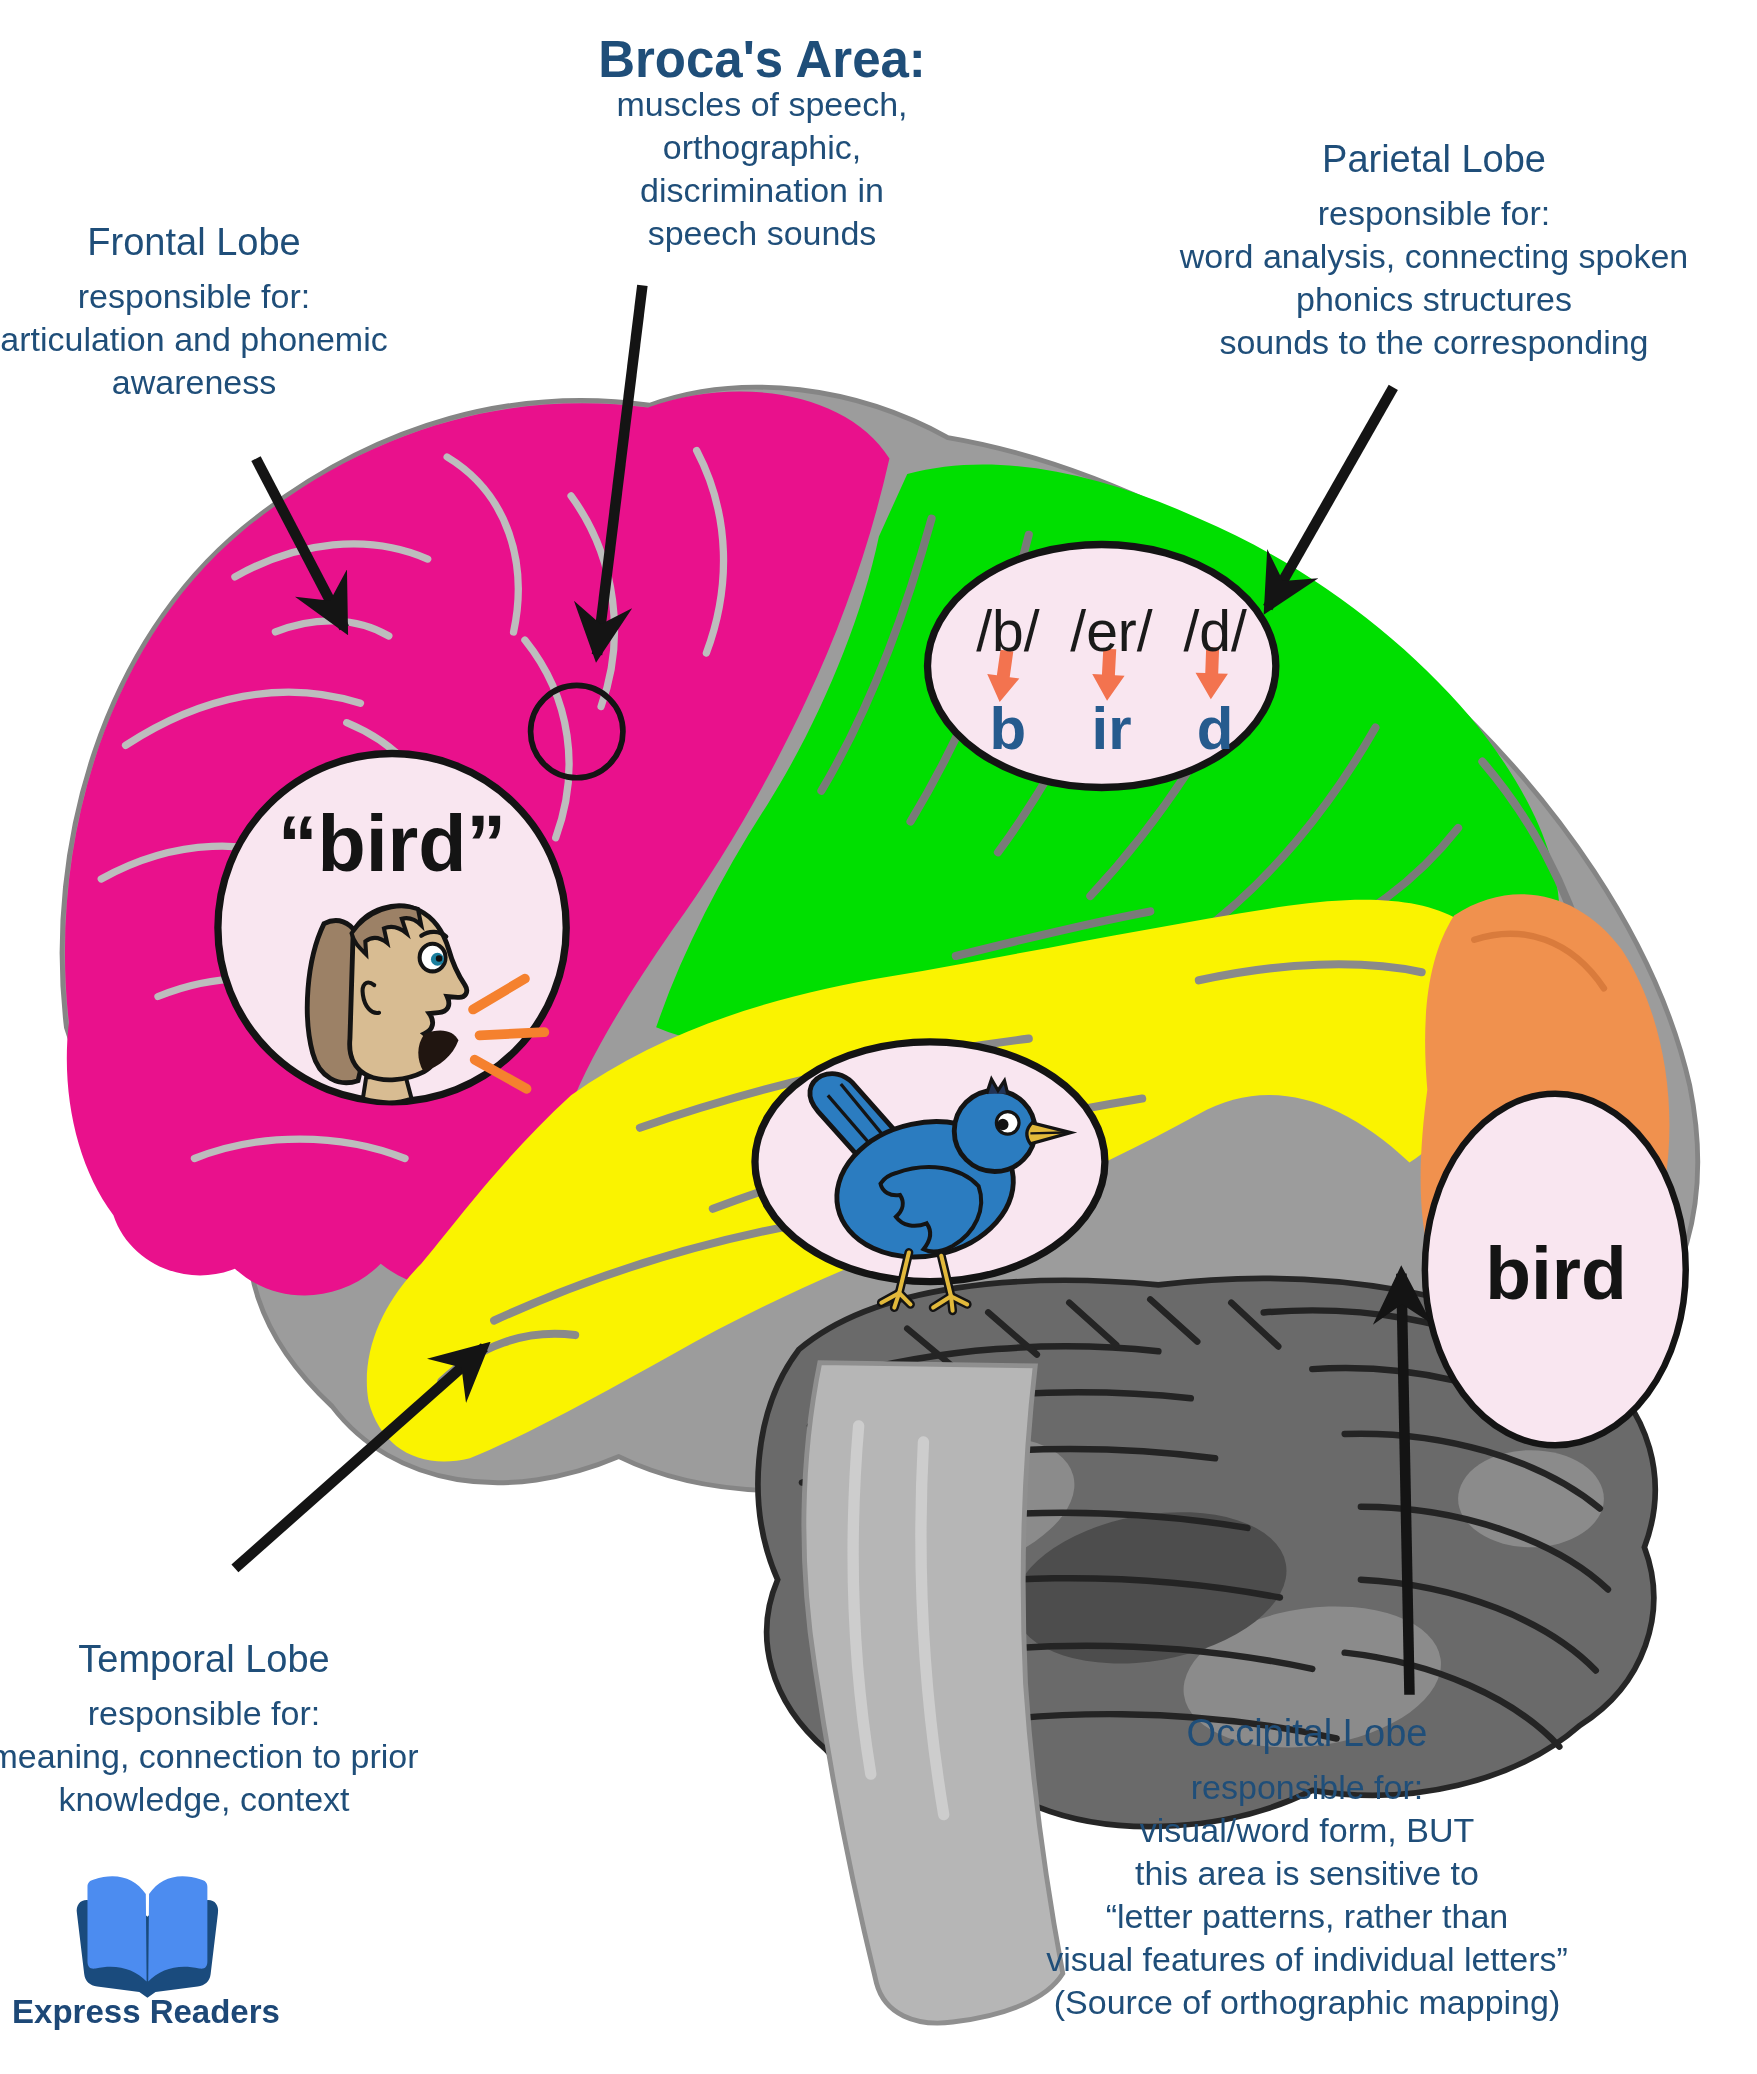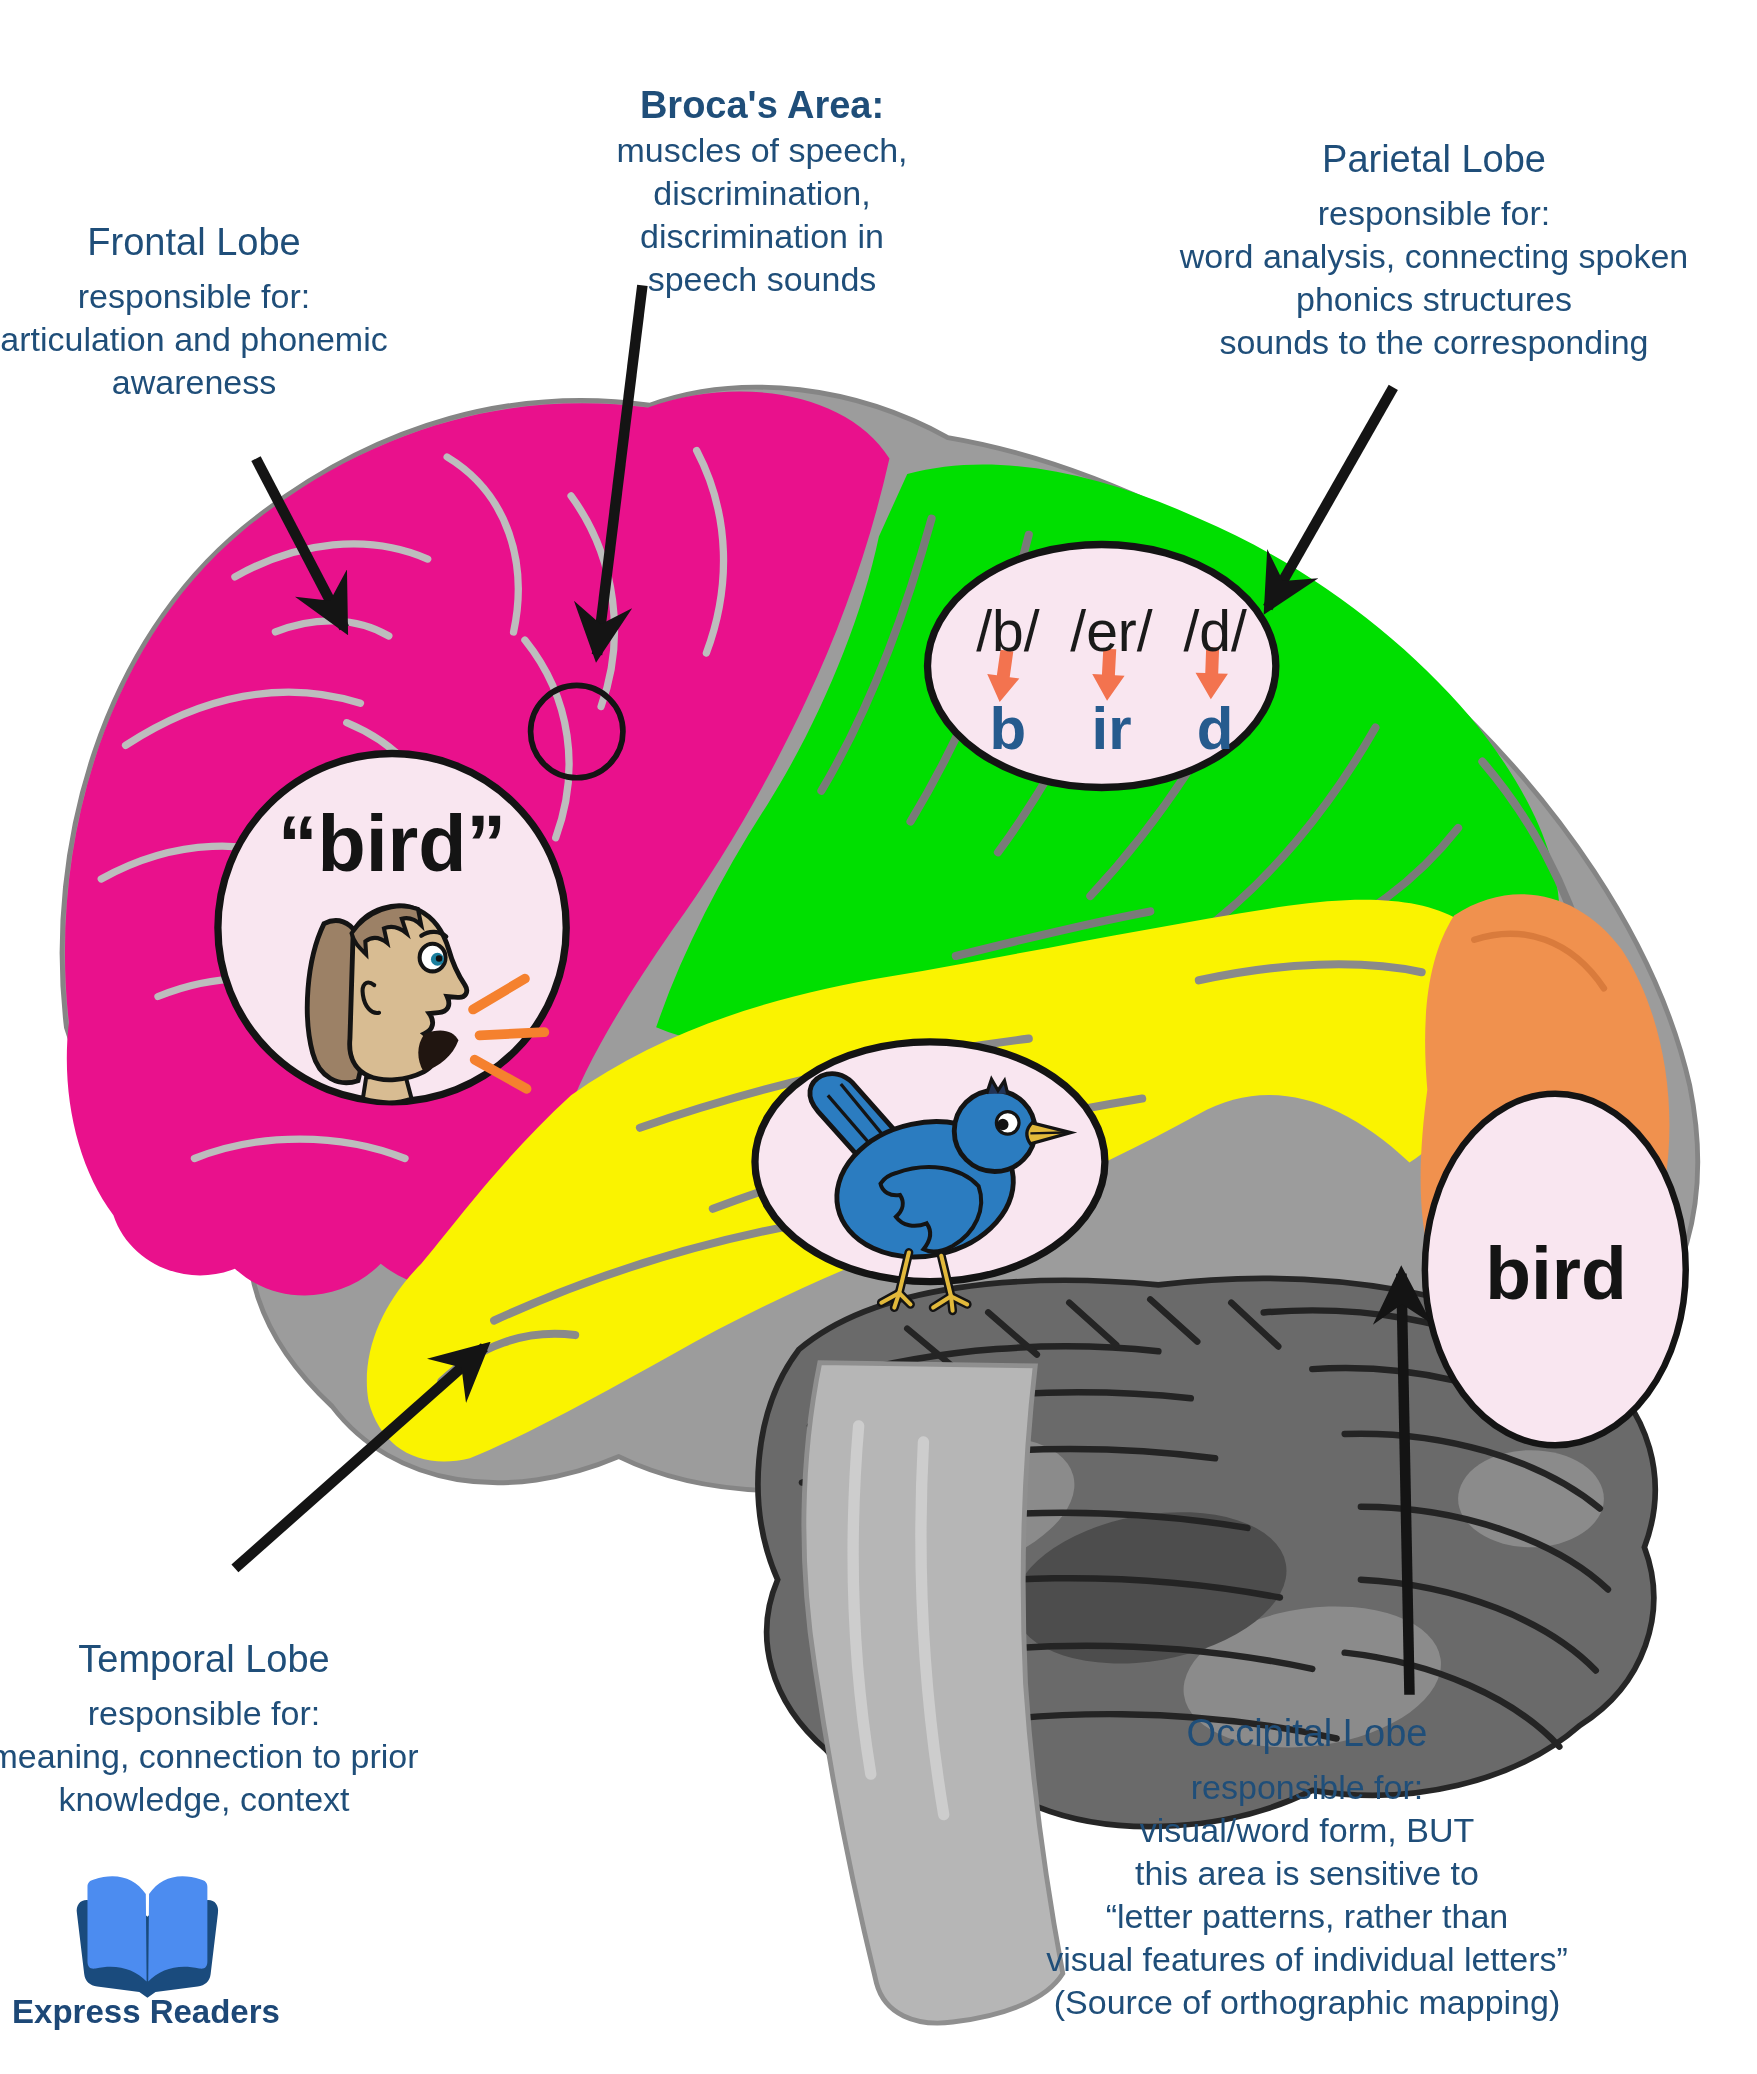--- a/index.html
+++ b/index.html
@@ -12,21 +12,21 @@
   }
   .brain-svg{position:absolute;left:0;top:0;width:1757px;height:2074px;}
   .label{
     position:absolute;
     transform:translateX(-50%);
     text-align:center;
     white-space:nowrap;
     color:#1F4E79;
   }
   .label-title{font-size:38px;line-height:66px;font-weight:400;}
-  .label-title-bold{font-size:38px;line-height:47px;font-weight:700;margin-top:46px;}
+  .label-title-bold{font-size:51px;line-height:47px;font-weight:700;}
   .label-sub{font-size:34px;line-height:43px;font-weight:400;}
   .oval-text{
     position:absolute;
     transform:translateX(-50%);
     text-align:right;
     white-space:nowrap;
     color:#141414;
     font-weight:700;
   }
   .txt-spoken{font-size:79px;}
@@ -269,21 +269,21 @@
   <div class="label" style="left:194px;top:209px;">
     <div class="label-title">Frontal Lobe</div>
     <div class="label-sub">responsible for:</div>
     <div class="label-sub">articulation and phonemic</div>
     <div class="label-sub">awareness</div>
   </div>
 
   <div class="label" style="left:762px;top:36px;">
     <div class="label-title-bold">Broca's Area:</div>
     <div class="label-sub">muscles of speech,</div>
-    <div class="label-sub">discrimination,</div>
+    <div class="label-sub">orthographic,</div>
     <div class="label-sub">discrimination in</div>
     <div class="label-sub">speech sounds</div>
   </div>
 
   <div class="label" style="left:1434px;top:126px;">
     <div class="label-title">Parietal Lobe</div>
     <div class="label-sub">responsible for:</div>
     <div class="label-sub">word analysis, connecting spoken</div>
     <div class="label-sub">phonics structures</div>
     <div class="label-sub">sounds to the corresponding</div>

